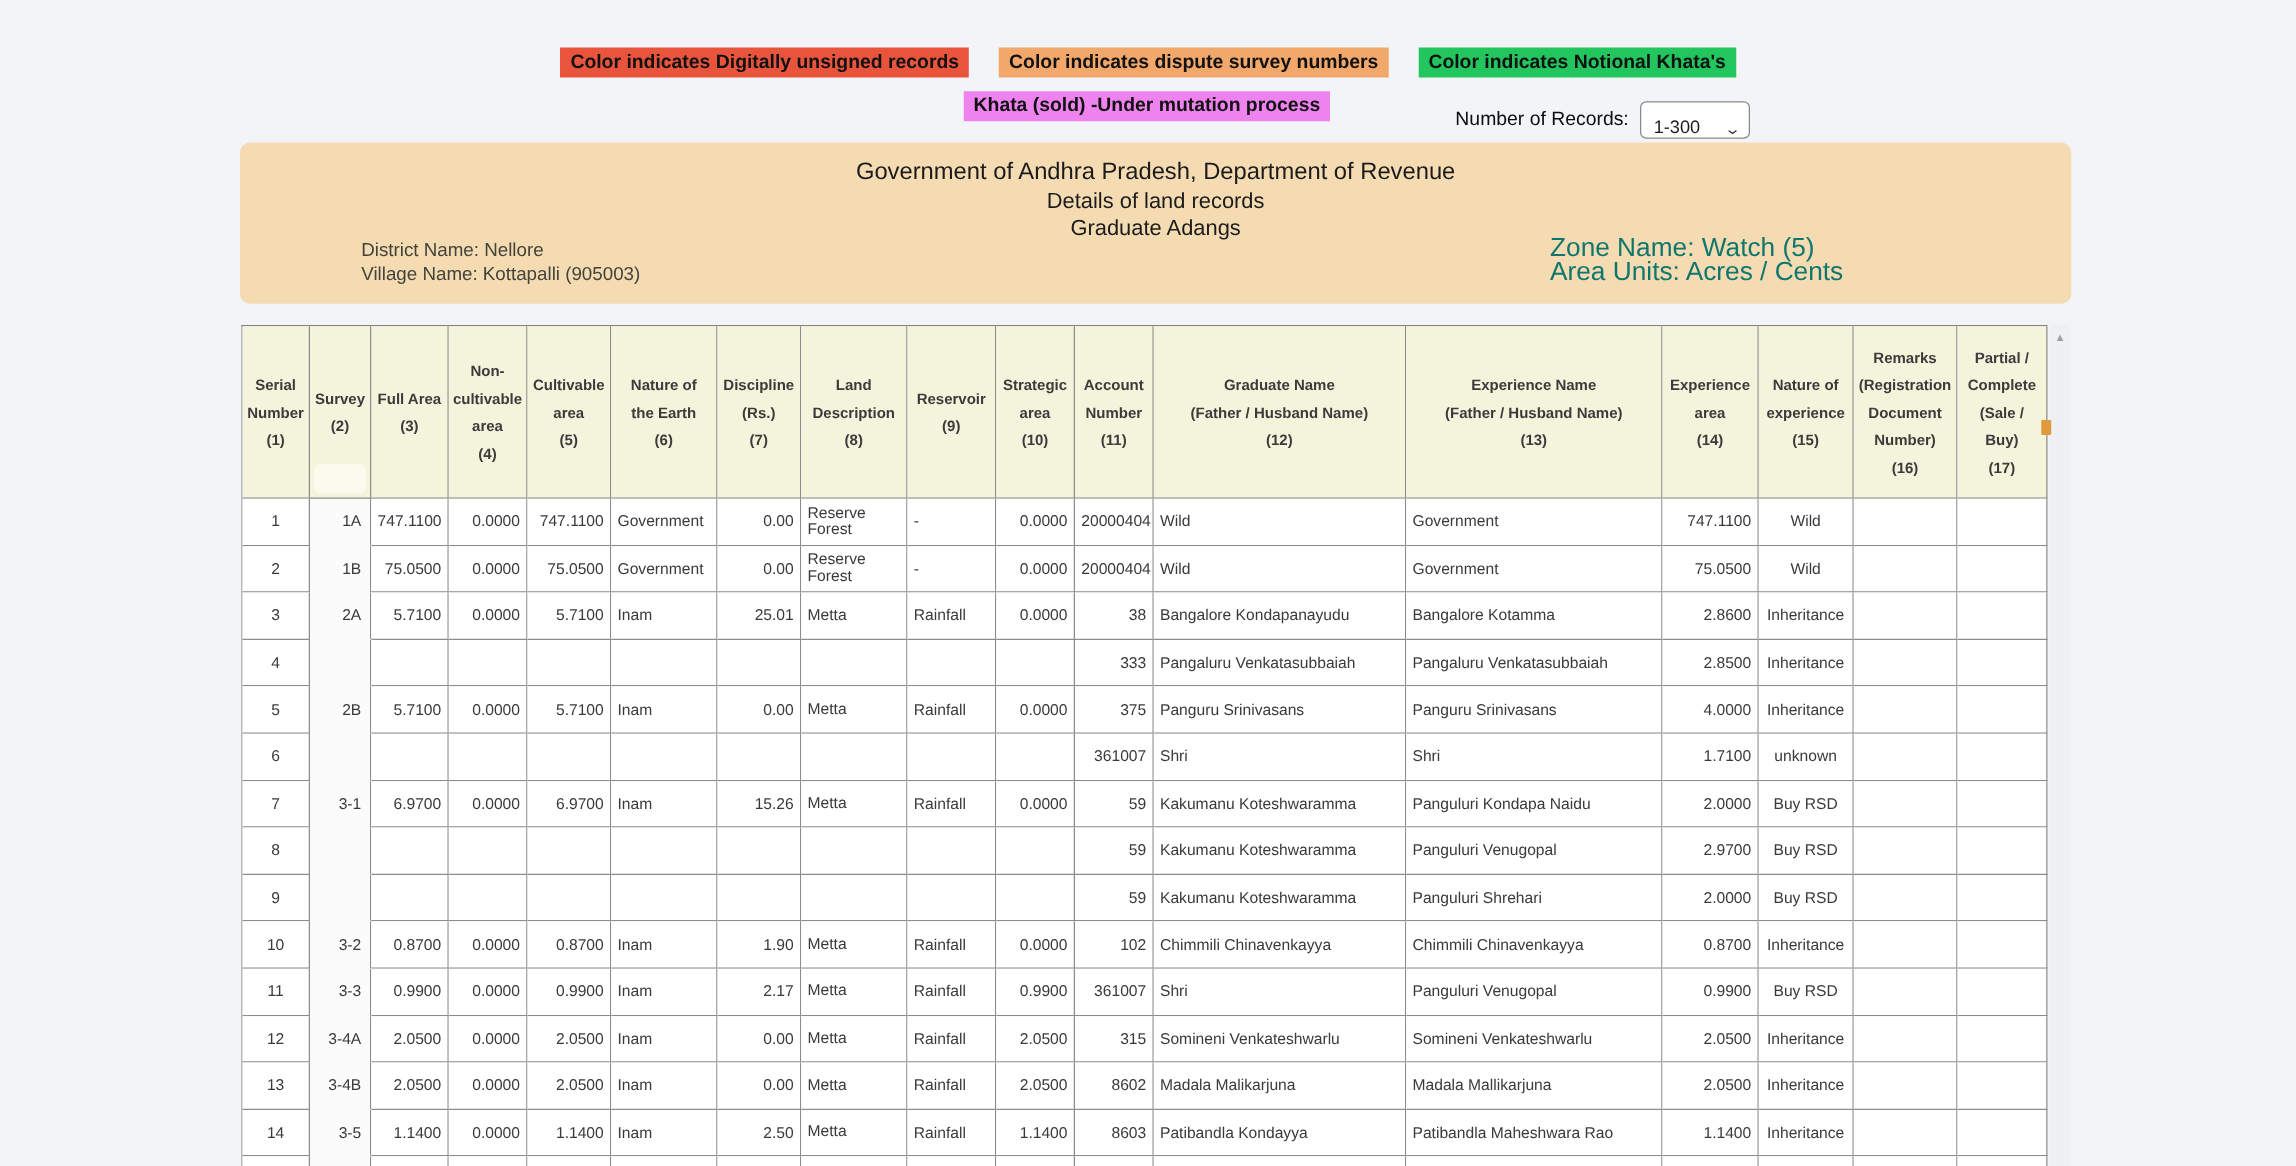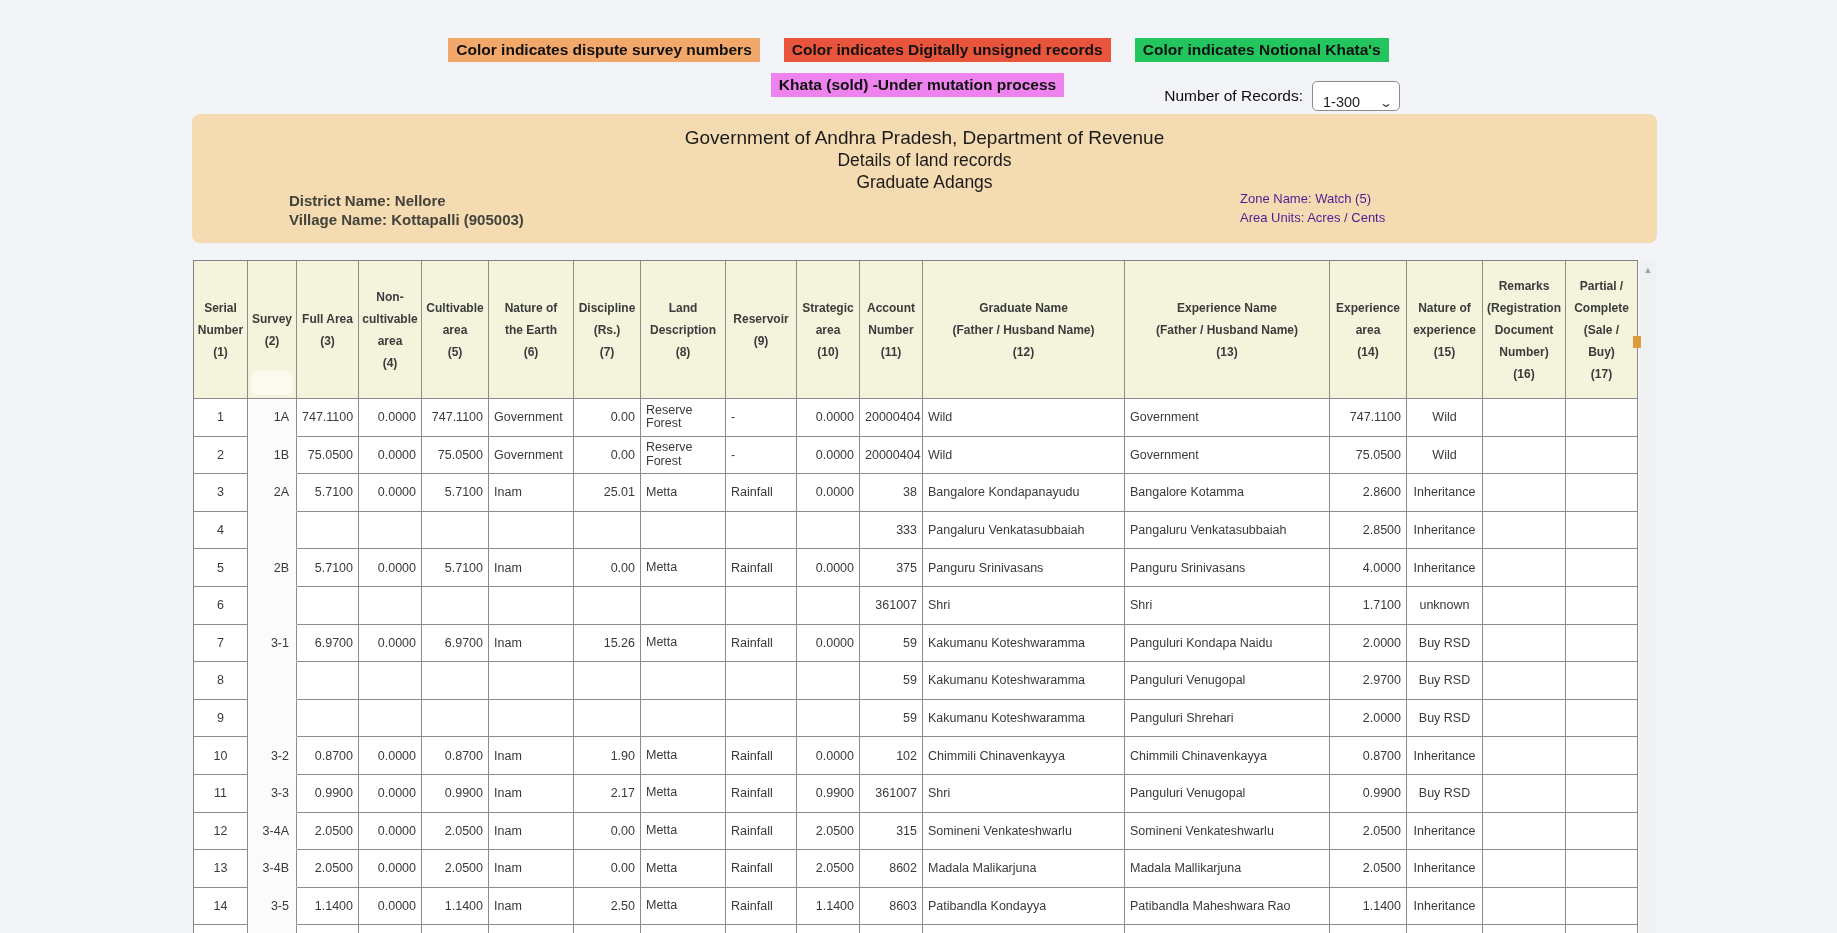--- a/index.html
+++ b/index.html
@@ -34,22 +34,22 @@
   }
   .select-box .chev { font-size: 12px; color: #3c3c3c; transform: scaleX(1.4); }
   
   .banner {
     position: absolute; left: 192px; top: 114px; width: 1465px; height: 129px;
     background: #F5DBB1; border-radius: 8px; color: #1b1b1b;
   }
   .banner .titles { text-align: center; padding-top: 13px; line-height: 22px; }
   .banner .t1 { font-size: 19px; }
   .banner .t2, .banner .t3 { font-size: 17.5px; }
-  .banner .info-left  { position: absolute; left: 97px;  top: 78px; font-size: 15px; color: #43433c; line-height: 18.5px; font-weight: bold; }
-  .banner .info-right { position: absolute; left: 1048px; top: 76px; font-size: 13px; color: #4c1d95; line-height: 18.5px; }
+  .banner .info-left  { position: absolute; left: 97px;  top: 78px; font-size: 15px; color: #43433c; line-height: 18.5px; }
+  .banner .info-right { position: absolute; left: 1048px; top: 76px; font-size: 21px; color: #0f766e; line-height: 18.5px; }
   
   .table-wrap {
     position: absolute; left: 193px; top: 260px; width: 1446px; height: 673px;
     overflow: hidden;
   }
   table {
     border-collapse: separate; border-spacing: 0; table-layout: fixed;
     width: 1444px; background: #fff;
     border-left: 1px solid #828282; border-top: 1px solid #828282;
   }
@@ -85,22 +85,22 @@
   }
   .scroll-marker {
     position: absolute; left: 1633px; top: 336px; width: 8px; height: 12px;
     background: #E09A3E; border-radius: 1px;
   }
 </style>
 </head>
 <body>
 
 <div class="legend-row" id="legend1">
+  <span class="chip" style="background: rgb(232, 84, 60);">Color indicates Digitally unsigned records</span>
   <span class="chip" style="background: rgb(242, 167, 107);">Color indicates dispute survey numbers</span>
-  <span class="chip" style="background: rgb(232, 84, 60);">Color indicates Digitally unsigned records</span>
   <span class="chip" style="background: #22c55e;">Color indicates Notional Khata's</span>
 </div>
 
 <div class="legend-row" style="top:73px;">
   <span style="position:relative;left:-22px;display:flex;gap:24px;">
     <span class="chip" style="background: rgb(238, 130, 238); margin-left: 42px;">Khata (sold) -Under mutation process</span>
   </span>
 </div>
 
 <div class="records-row">

